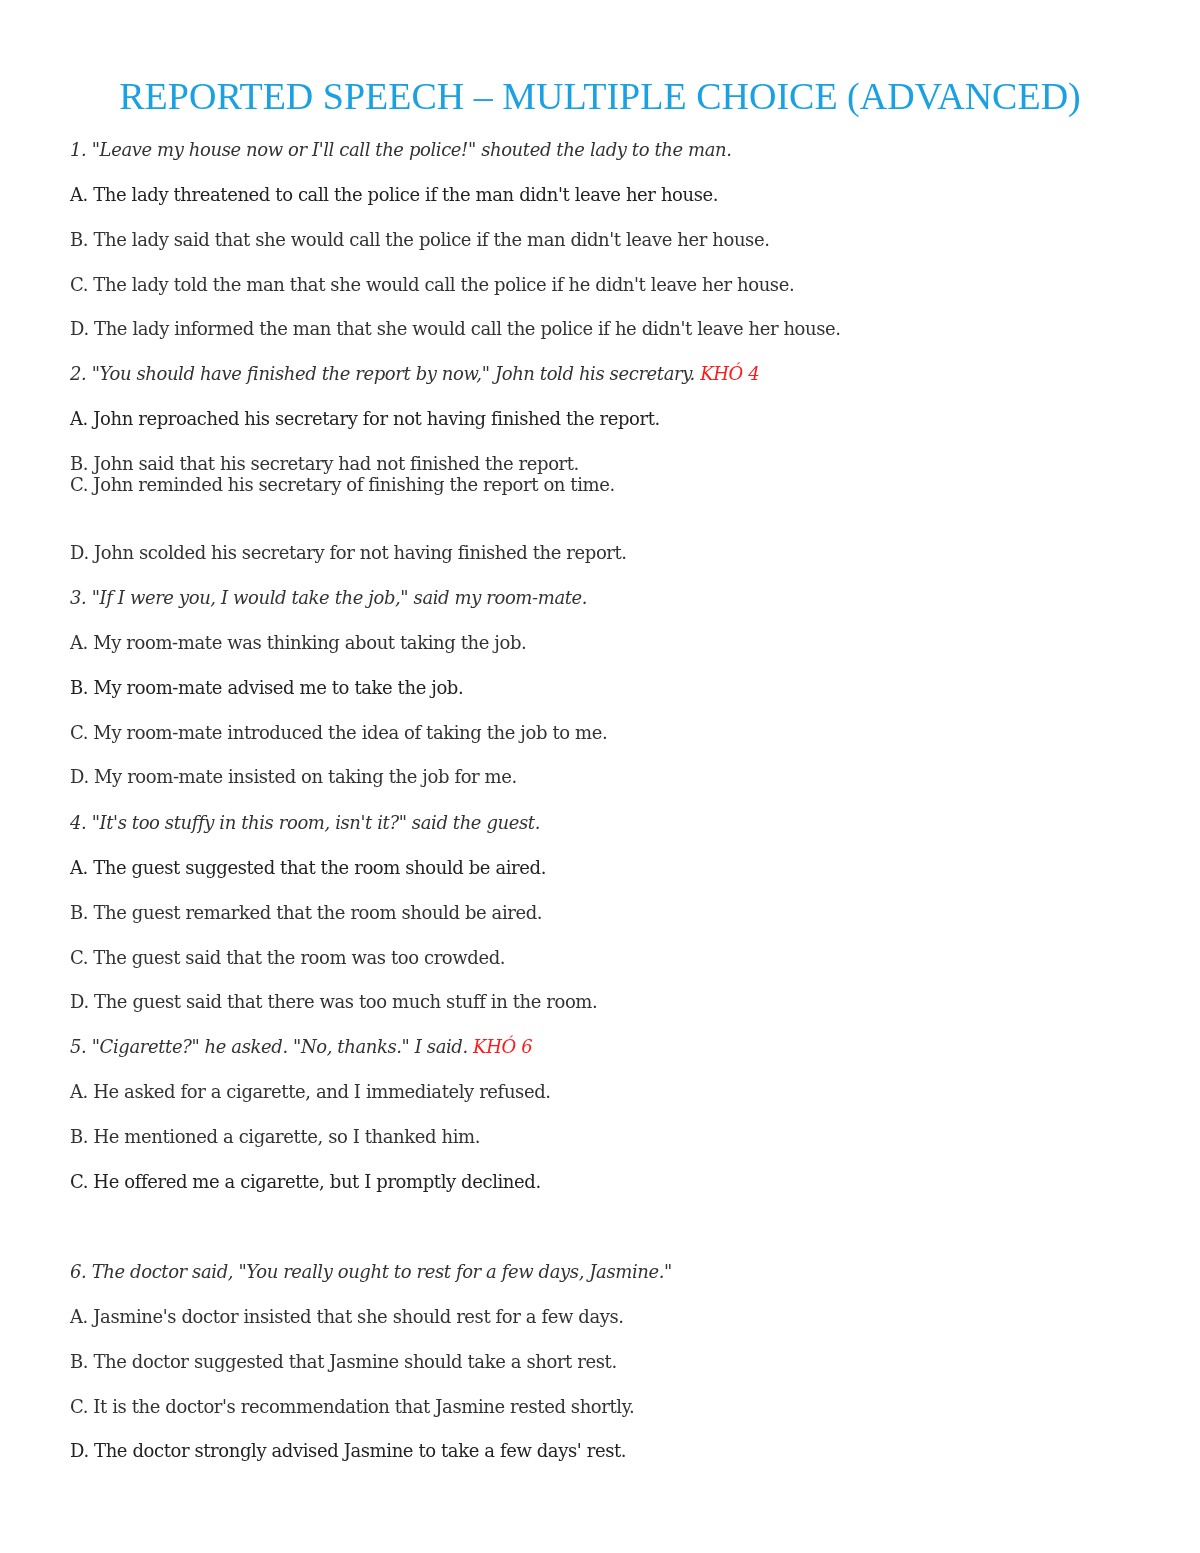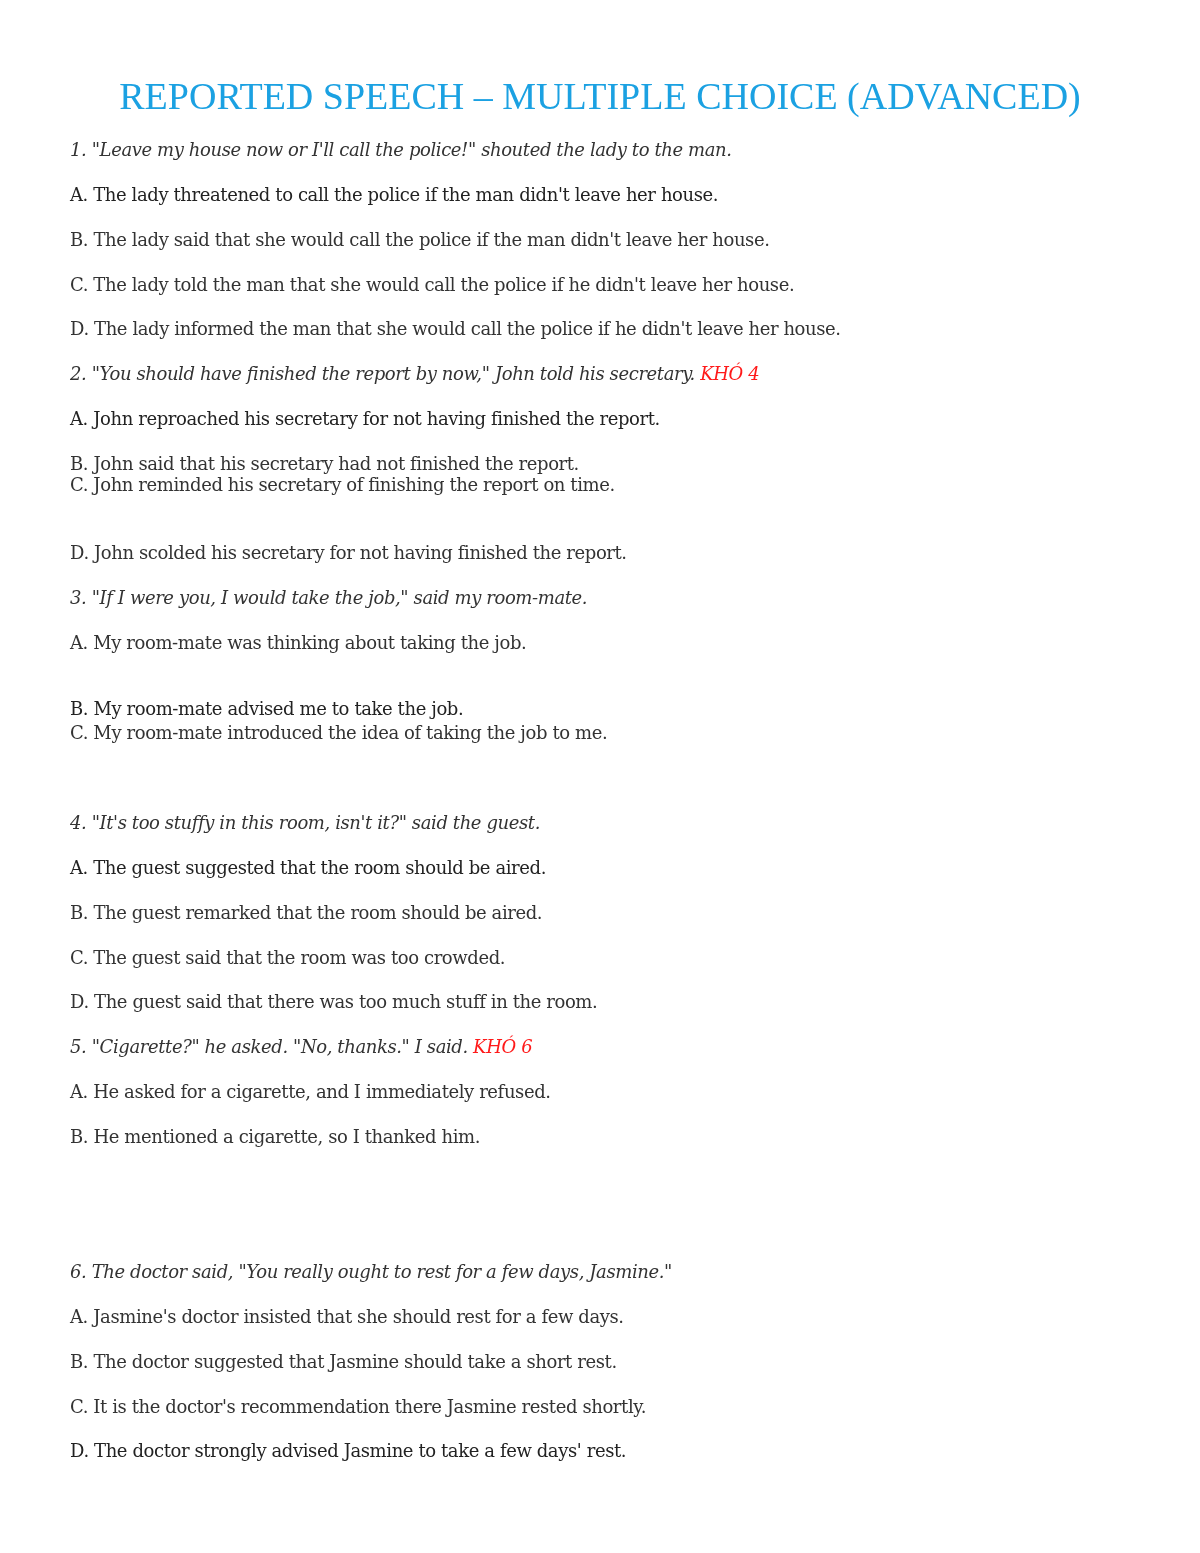--- a/index.html
+++ b/index.html
@@ -33,31 +33,33 @@
   <div class="line" style="top:317px">D. The lady informed the man that she would call the police if he didn't leave her house.</div>
 
   <div class="line q" style="top:362px"><span>2. "You should have finished the report by now," John told his secretary.</span> <span class="tag">KHÓ 4</span></div>
   <div class="line ans" style="top:407px">A. John reproached his secretary for not having finished the report.</div>
   <div class="line" style="top:452px">B. John said that his secretary had not finished the report.</div>
   <div class="line" style="top:473px">C. John reminded his secretary of finishing the report on time.</div>
   <div class="line" style="top:541px">D. John scolded his secretary for not having finished the report.</div>
 
   <div class="line q" style="top:586px"><span>3. "If I were you, I would take the job," said my room-mate.</span></div>
   <div class="line" style="top:631px">A. My room-mate was thinking about taking the job.</div>
-  <div class="line ans" style="top:697px">B. My room-mate advised me to take the job.</div>
+  <div class="line ans" style="top:676px">B. My room-mate advised me to take the job.</div>
   <div class="line" style="top:721px">C. My room-mate introduced the idea of taking the job to me.</div>
+  <div class="line" style="top:765px">D. My room-mate insisted on taking the job for me.</div>
 
   <div class="line q" style="top:811px"><span>4. "It's too stuffy in this room, isn't it?" said the guest.</span></div>
   <div class="line ans" style="top:856px">A. The guest suggested that the room should be aired.</div>
   <div class="line" style="top:901px">B. The guest remarked that the room should be aired.</div>
   <div class="line" style="top:946px">C. The guest said that the room was too crowded.</div>
   <div class="line" style="top:990px">D. The guest said that there was too much stuff in the room.</div>
 
   <div class="line q" style="top:1035px"><span>5. "Cigarette?" he asked. "No, thanks." I said.</span> <span class="tag">KHÓ 6</span></div>
   <div class="line" style="top:1080px">A. He asked for a cigarette, and I immediately refused.</div>
   <div class="line" style="top:1125px">B. He mentioned a cigarette, so I thanked him.</div>
+  <div class="line ans" style="top:1170px">C. He offered me a cigarette, but I promptly declined.</div>
 
   <div class="line q" style="top:1260px"><span>6. The doctor said, "You really ought to rest for a few days, Jasmine."</span></div>
   <div class="line" style="top:1305px">A. Jasmine's doctor insisted that she should rest for a few days.</div>
   <div class="line" style="top:1350px">B. The doctor suggested that Jasmine should take a short rest.</div>
-  <div class="line" style="top:1395px">C. It is the doctor's recommendation there Jasmine rested shortly.</div>
+  <div class="line" style="top:1395px">C. It is the doctor's recommendation that Jasmine rested shortly.</div>
   <div class="line ans" style="top:1439px">D. The doctor strongly advised Jasmine to take a few days' rest.</div>
 </div>
 
 </body></html>

